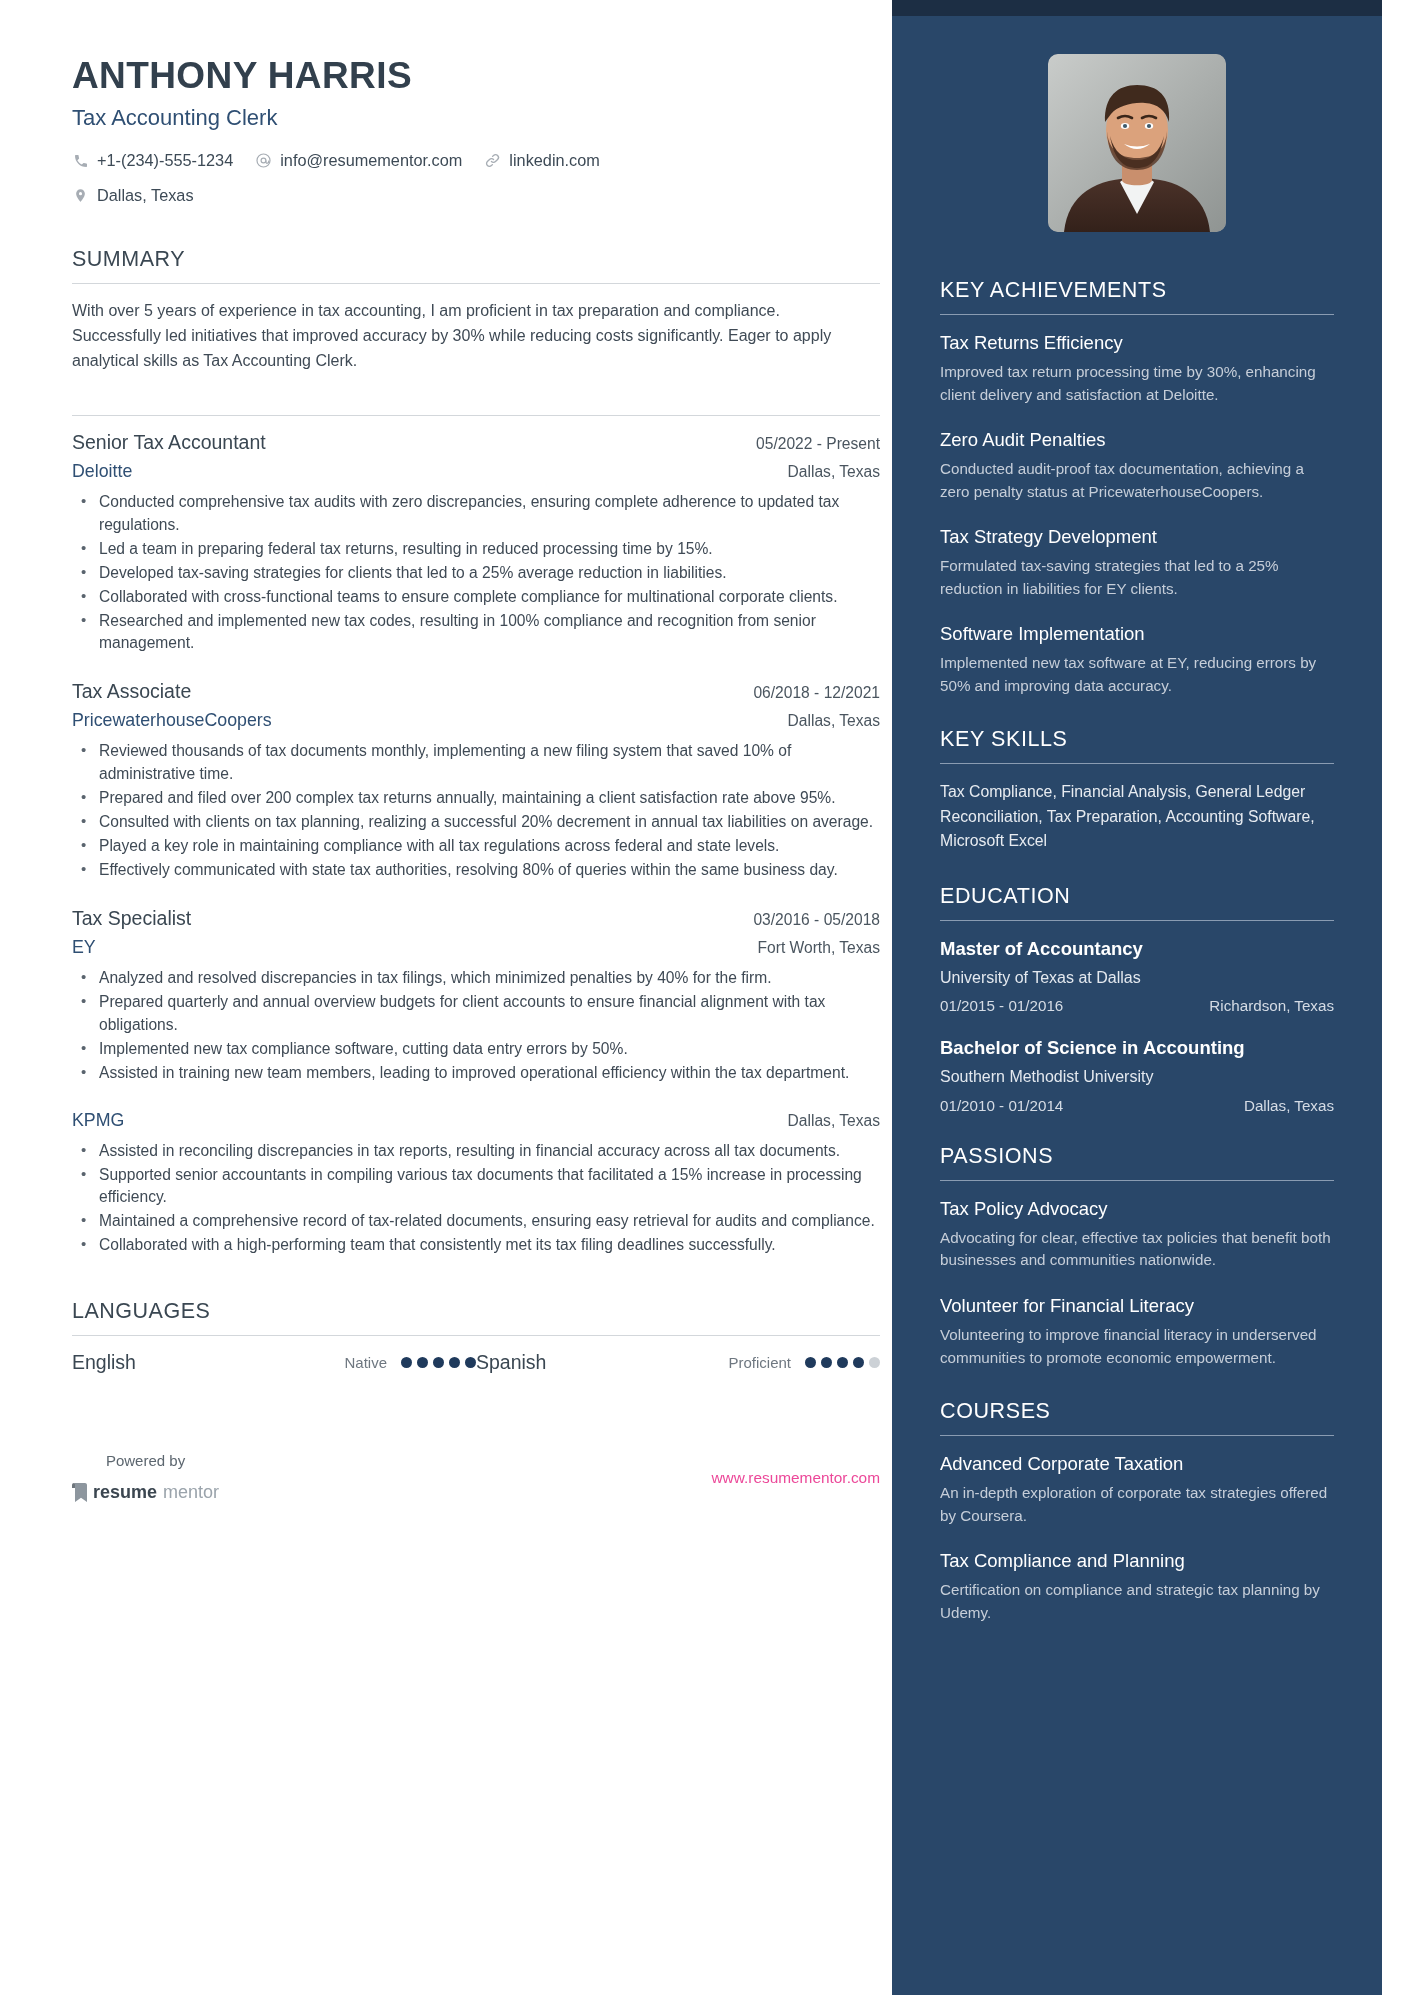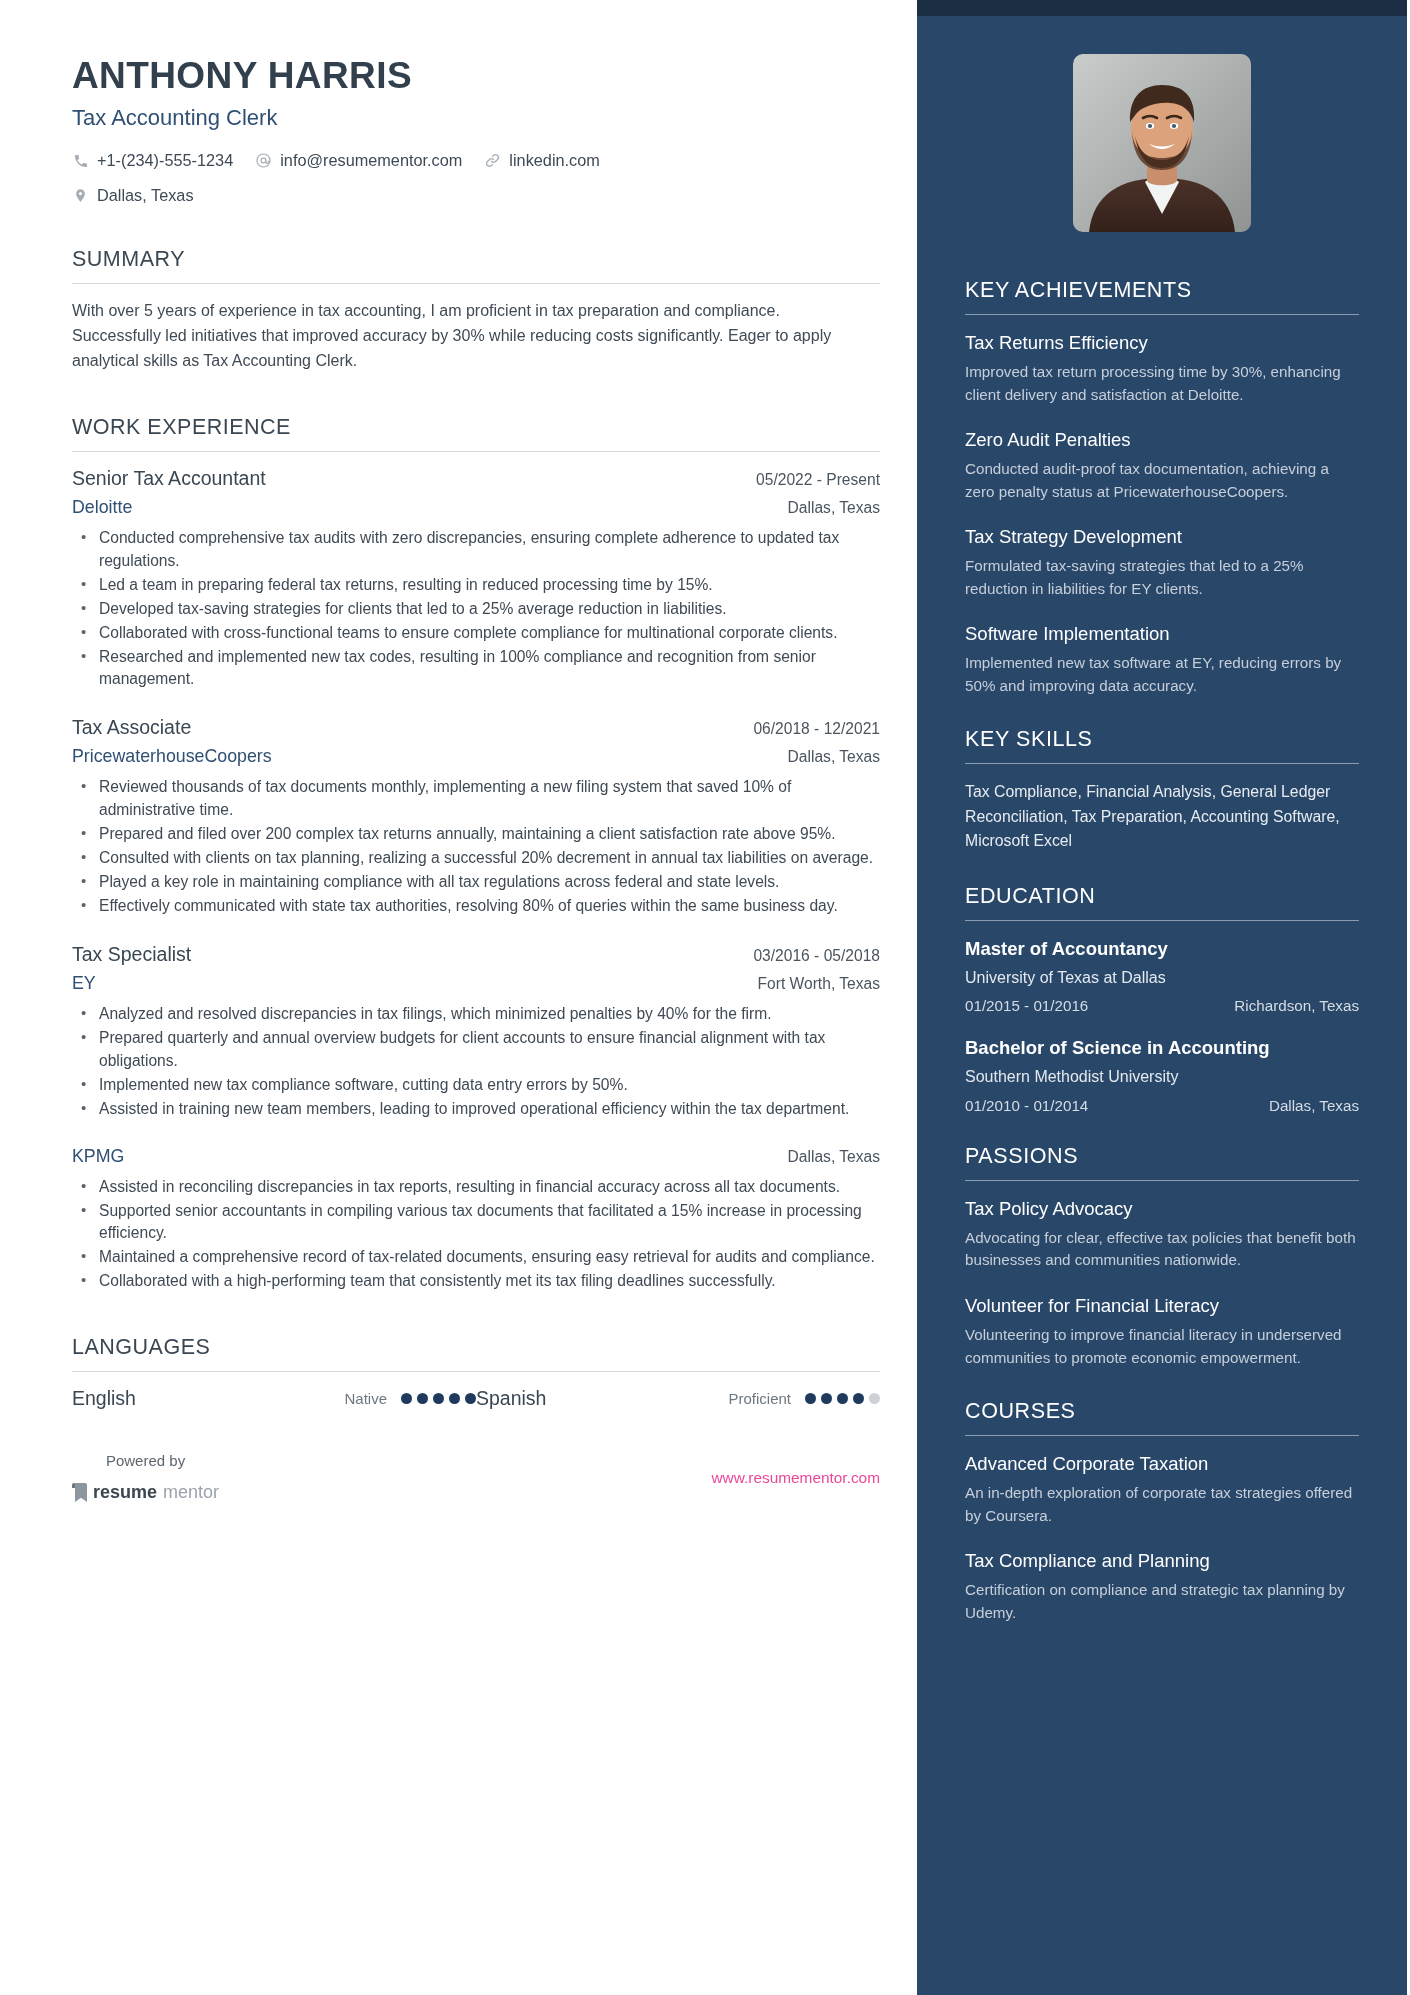--- a/index.html
+++ b/index.html
@@ -17,21 +17,21 @@
     width: 1410px;
     height: 1995px;
     background: #ffffff;
     overflow: hidden;
   }
 
   
   .sidebar {
     position: absolute;
     top: 0;
-    left: 917px;
+    left: 892px;
     width: 490px;
     height: 1995px;
     background: #294769;
   }
   .sidebar-topstrip {
     position: absolute;
     top: 0; left: 0;
     width: 490px;
     height: 16px;
     background: #1c2e44;
@@ -470,21 +470,20 @@
         </div>
       </div>
 
       <section class="section">
         <h2 class="section-heading">SUMMARY</h2>
         <div class="section-rule"></div>
         <p class="summary-text">With over 5 years of experience in tax accounting, I am proficient in tax preparation and compliance. Successfully led initiatives that improved accuracy by 30% while reducing costs significantly. Eager to apply analytical skills as Tax Accounting Clerk.</p>
       </section>
 
       <section class="section">
-        <h2 class="section-heading">WORK EXPERIENCE</h2>
         <div class="section-rule"></div>
 
         <div class="job">
           <div class="job-row1">
             <span class="job-position">Senior Tax Accountant</span>
             <span class="job-dates">05/2022 - Present</span>
           </div>
           <div class="job-row2">
             <span class="job-company">Deloitte</span>
             <span class="job-location">Dallas, Texas</span>

